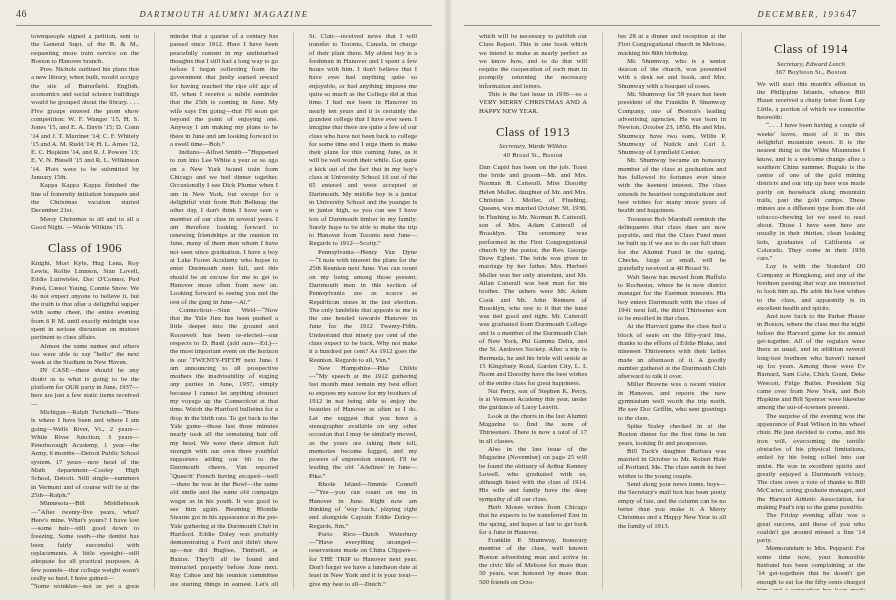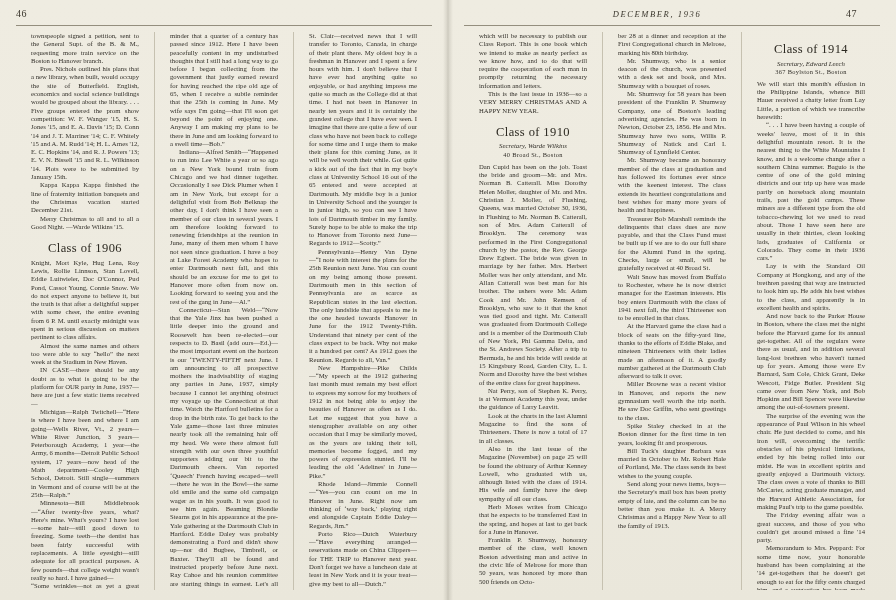--- a/index.html
+++ b/index.html
@@ -25,21 +25,21 @@
     display:flex; align-items:baseline; height:14px;
     font-size:9.5px; color:#3a362c;
   }
   .page-number { width:34px; font-size:10px; letter-spacing:.5px; }
   .pn-right { }
   .running-head {
     flex:1; font-style:italic; font-size:8.5px; letter-spacing:1.6px;
     white-space:nowrap; overflow:hidden;
   }
   .rh-center { text-align:center; }
-  .rh-left { text-align:center; padding-left:4px; }
+  .rh-left { text-align:right; padding-left:4px; }
   .header-rule { height:1px; background:#948e7e; margin:3px 0 6px 0; }
   .columns { flex:1; min-height:0; display:flex; overflow:hidden; }
   .column {
     flex:1; min-width:0; padding:0 15px; overflow:hidden;
     font-size:6.7px; line-height:1.24; text-align:justify;
     color:#33302a;
   }
   .column + .column { border-left:1px solid #c6c1b0; }
   .para { margin:0; text-indent:9px; }
   .para.flush { text-indent:0; }
@@ -52,20 +52,21 @@
   .address-line { text-align:center; font-size:6.4px; letter-spacing:.3px; margin:0 0 4px 0; }
 </style>
 </head>
 <body>
 
 <div class="spread">
 
   <div class="page page-left">
     <div class="page-header">
       <span class="page-number pn-left">46</span>
+      <span class="running-head rh-center">DARTMOUTH ALUMNI MAGAZINE</span>
       <span class="page-number pn-right"></span>
     </div>
     <div class="header-rule"></div>
     <div class="columns">
       <div class="column">
           <p class="para flush">townspeople signed a petition, sent to the General Supt. of the B. &amp; M., requesting more train service on the Boston to Hanover branch.</p>
           <p class="para">Pres. Nichols outlined his plans that a new library, when built, would occupy the site of Butterfield. English, economics and social science buildings would be grouped about the library. . . . Five groups entered the prom show competition: W. F. Wanger '15, H. S. Jones '15, and E. A. Davis '15; D. Conn '14 and J. T. Marriner '14; C. F. Whitely '15 and A. M. Rudd '14; H. L. Arnes '12, E. C. Hopkins '14, and R. J. Powers '13; E. V. N. Bissell '15 and R. L. Wilkinson '14. Plots were to be submitted by January 15th.</p>
           <p class="para">Kappa Kappa Kappa finished the line of fraternity initiation banquets and the Christmas vacation started December 21st.</p>
           <p class="para">Merry Christmas to all and to all a Good Night. —Warde Wilkins '15.</p>
           <h3 class="class-heading">Class of 1906</h3>
@@ -98,21 +99,21 @@
   <div class="page page-right">
     <div class="page-header">
       <span class="running-head rh-left">DECEMBER, 1936</span>
       <span class="page-number pn-right">47</span>
     </div>
     <div class="header-rule"></div>
     <div class="columns">
       <div class="column">
           <p class="para flush">which will be necessary to publish our Class Report. This is one book which we intend to make as nearly perfect as we know how, and to do that will require the cooperation of each man in promptly returning the necessary information and letters.</p>
           <p class="para">This is the last issue in 1936—so a VERY MERRY CHRISTMAS AND A HAPPY NEW YEAR.</p>
-          <h3 class="class-heading">Class of 1910</h3>
+          <h3 class="class-heading">Class of 1913</h3>
           <div class="secretary-line">Secretary, Warde Wilkins</div>
           <div class="address-line">40 Broad St., Boston</div>
           <p class="para flush">Dan Cupid has been on the job. Toast the bride and groom—Mr. and Mrs. Norman B. Catterall. Miss Dorothy Helen Moller, daughter of Mr. and Mrs. Christian J. Moller, of Flushing, Queens, was married October 30, 1936, in Flushing to Mr. Norman B. Catterall, son of Mrs. Adam Catterall of Brooklyn. The ceremony was performed in the First Congregational church by the pastor, the Rev. George Drew Egbert. The bride was given in marriage by her father. Mrs. Herbert Moller was her only attendant, and Mr. Allan Catterall was best man for his brother. The ushers were Mr. Adam Cook and Mr. John Remsen of Brooklyn, who saw to it that the knot was tied good and tight. Mr. Catterall was graduated from Dartmouth College and is a member of the Dartmouth Club of New York, Phi Gamma Delta, and the St. Andrews Society. After a trip to Bermuda, he and his bride will reside at 15 Kingsbury Road, Garden City, L. I. Norm and Dorothy have the best wishes of the entire class for great happiness.</p>
           <p class="para">Nat Perry, son of Stephen K. Perry, is at Vermont Academy this year, under the guidance of Larry Leavitt.</p>
           <p class="para">Look at the charts in the last Alumni Magazine to find the sons of Thirteeners. There is now a total of 17 in all classes.</p>
           <p class="para">Also in the last issue of the Magazine (November) on page 25 will be found the obituary of Arthur Kenney Lowell, who graduated with us, although listed with the class of 1914. His wife and family have the deep sympathy of all our class.</p>
           <p class="para">Herb Moses writes from Chicago that he expects to be transferred East in the spring, and hopes at last to get back for a June in Hanover.</p>
           <p class="para">Franklin P. Shumway, honorary member of the class, well known Boston advertising man and active in the civic life of Melrose for more than 50 years, was honored by more than 500 friends on Octo-</p>
         </div>
       <div class="column">

